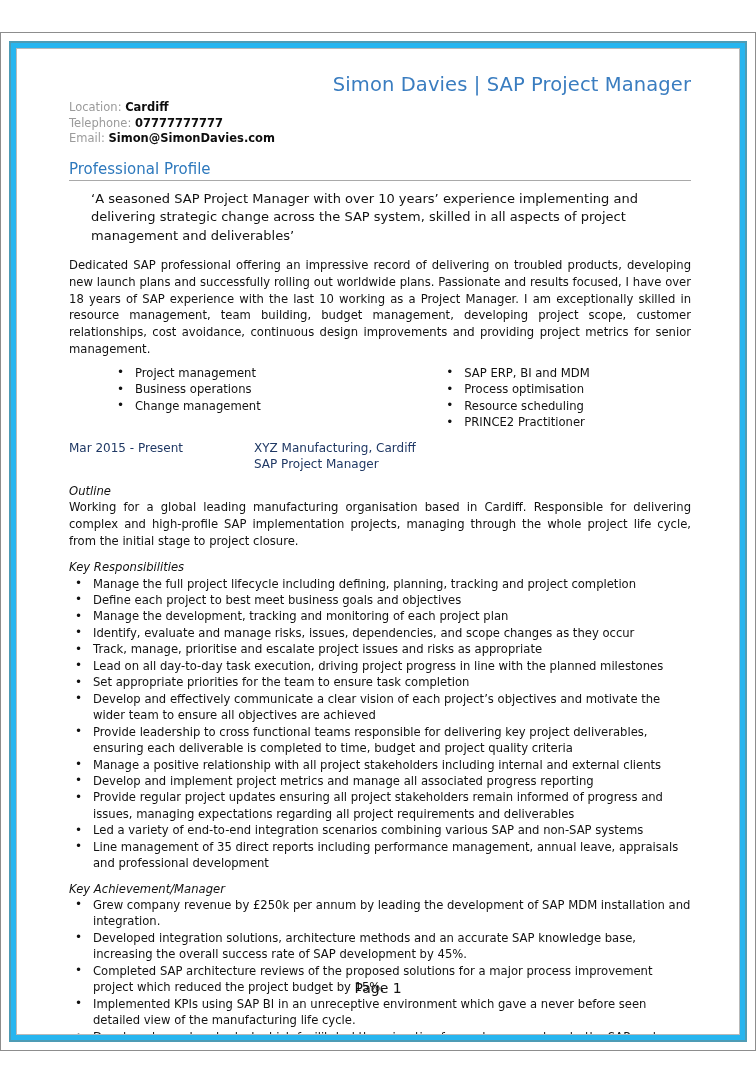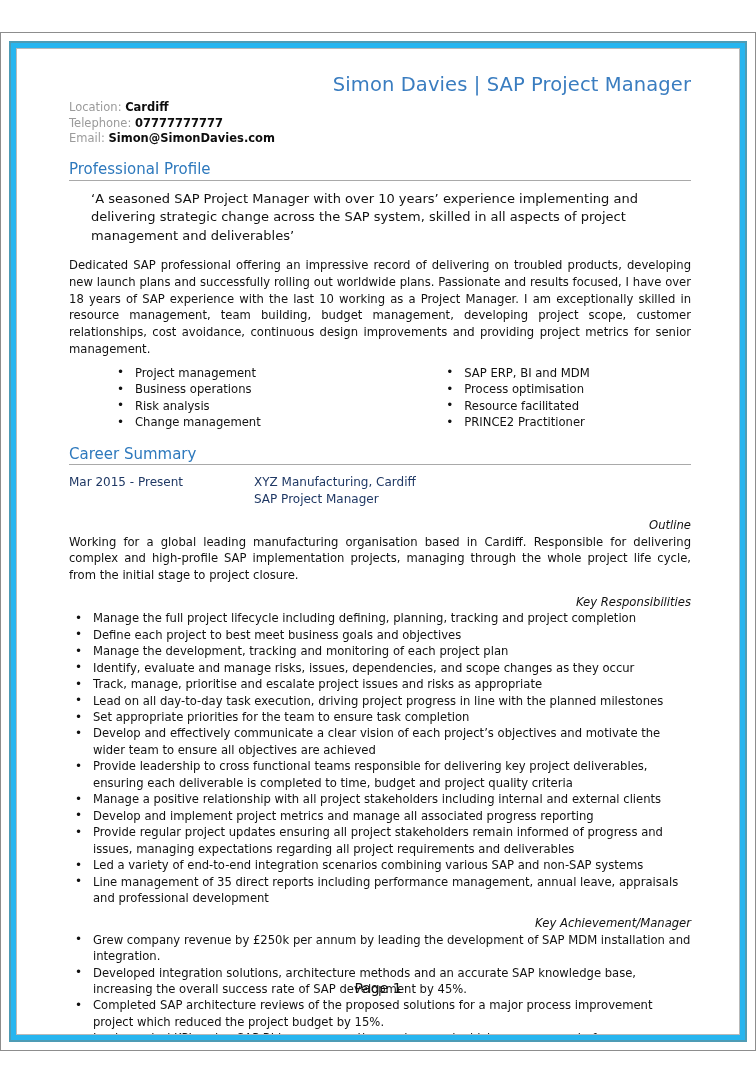--- a/index.html
+++ b/index.html
@@ -146,21 +146,20 @@
   }
   .job-dates { width: 185px; flex: 0 0 185px; }
   .job-org  { flex: 1 1 auto; }
 
   .minor-label {
     font-style: italic;
     font-size: 11.6px;
     line-height: 1.4;
     margin-top: 10px;
     color: #111;
-    text-align: right;
   }
   .minor-label.tight { margin-top: 9px; }
 
   .resp-list {
     margin-top: 1px;
   }
   .resp-list > li {
     padding-left: 26px;
     margin-bottom: 0px;
   }
@@ -213,35 +212,33 @@
       <div class="quote">‘A seasoned SAP Project Manager with over 10 years’ experience implementing and delivering strategic change across the SAP system, skilled in all aspects of project management and deliverables’</div>
 
       <div class="para">Dedicated SAP professional offering an impressive record of delivering on troubled products, developing new launch plans and successfully rolling out worldwide plans. Passionate and results focused, I have over 18 years of SAP experience with the last 10 working as a Project Manager. I am exceptionally skilled in resource management, team building, budget management, developing project scope, customer relationships, cost avoidance, continuous design improvements and providing project metrics for senior management.</div>
 
 
       <div class="skills-wrap">
         <div class="skills-col left">
           <ul class="bul">
             <li>Project management</li>
             <li>Business operations</li>
-            <li>Risk analysis</li>
             <li>Change management</li>
           </ul>
         </div>
         <div class="skills-col right">
           <ul class="bul">
             <li>SAP ERP, BI and MDM</li>
             <li>Process optimisation</li>
-            <li>Resource facilitated</li>
+            <li>Resource scheduling</li>
             <li>PRINCE2 Practitioner</li>
           </ul>
         </div>
       </div>
 
-      <div class="section-heading">Career Summary</div>
 
       <div class="job-head">
         <div class="job-dates">Mar 2015 - Present</div>
         <div class="job-org">
           <div>XYZ Manufacturing, Cardiff</div>
           <div>SAP Project Manager</div>
         </div>
       </div>
 
       <div class="minor-label">Outline</div>

